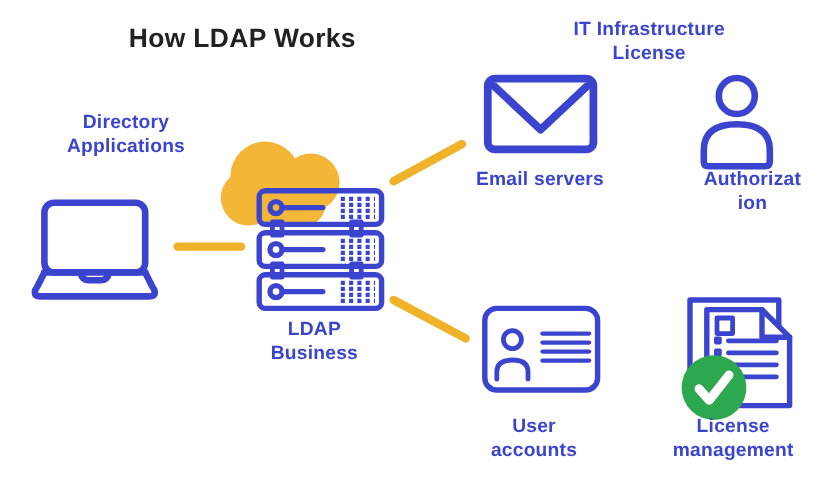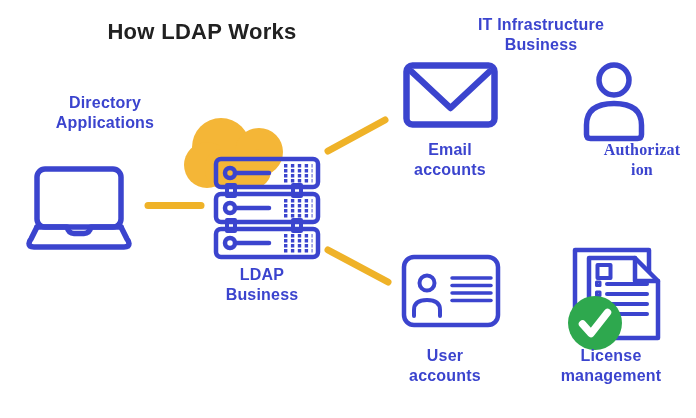--- a/index.html
+++ b/index.html
@@ -119,25 +119,25 @@
     <g>
       <circle class="greenfill" cx="29" cy="77" r="27"></circle>
       <path class="checkstroke" d="M16.5 78 L25 87.5 L41.5 66.5"></path>
     </g>
   </svg>
 
   <div class="lbl" style="left:30px;top:93px;width:150px;">Directory Applications</div>
 
   <div class="lbl" style="left:212px;top:265px;width:100px;">LDAP Business</div>
 
-  <div class="lbl" style="left:456px;top:15px;width:170px;">IT Infrastructure Business</div>
+  <div class="lbl" style="left:456px;top:15px;width:170px;">IT Infrastructure License</div>
 
-  <div class="lbl" style="left:394px;top:140px;width:112px;">Email accounts</div>
+  <div class="lbl" style="left:394px;top:140px;width:112px;">Email servers</div>
 
-  <div class="lbl" style="left:587px;top:140px;width:110px;font-family:Liberation Serif, serif;">
+  <div class="lbl" style="left:572px;top:140px;width:110px;">
     <div>Authorizat</div>
     <div>ion</div>
   </div>
 
   <div class="lbl" style="left:546px;top:346px;width:130px;">License management</div>
 
   <div class="lbl" style="left:395px;top:346px;width:100px;">User accounts</div>
 
 </div>
 

